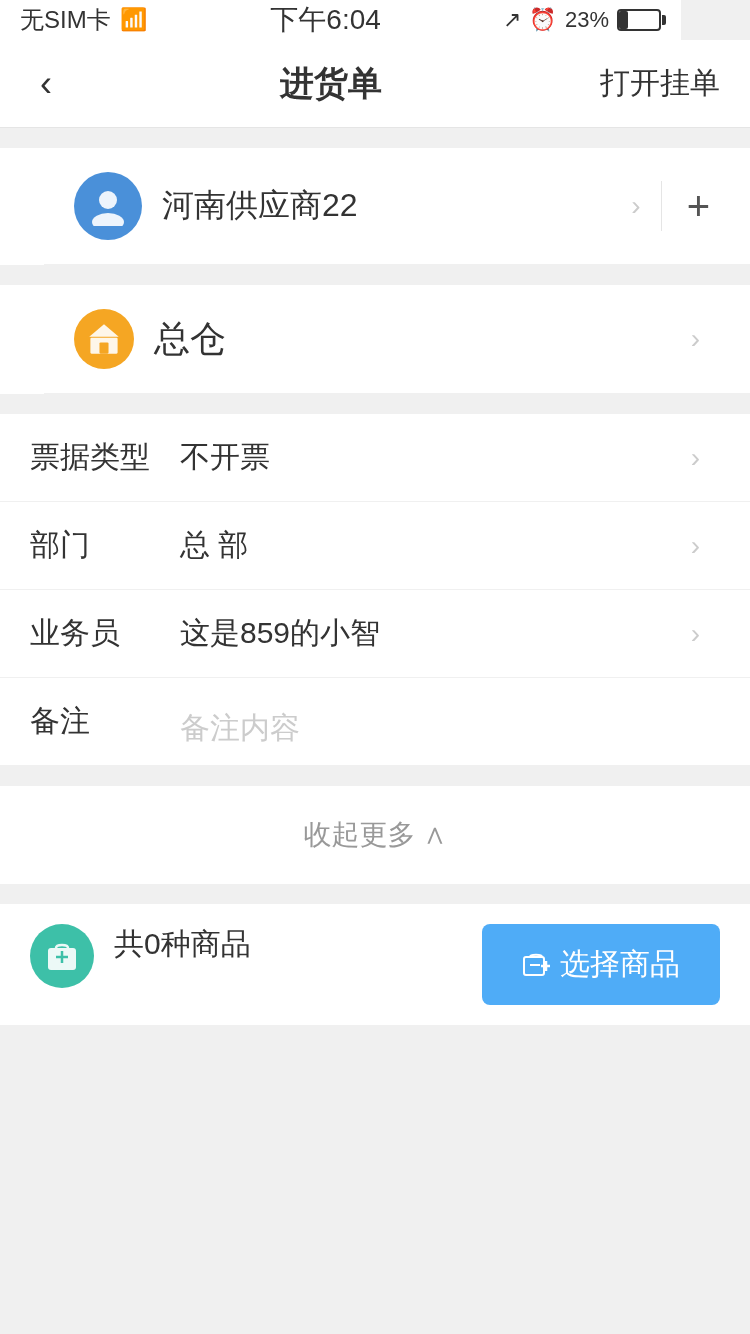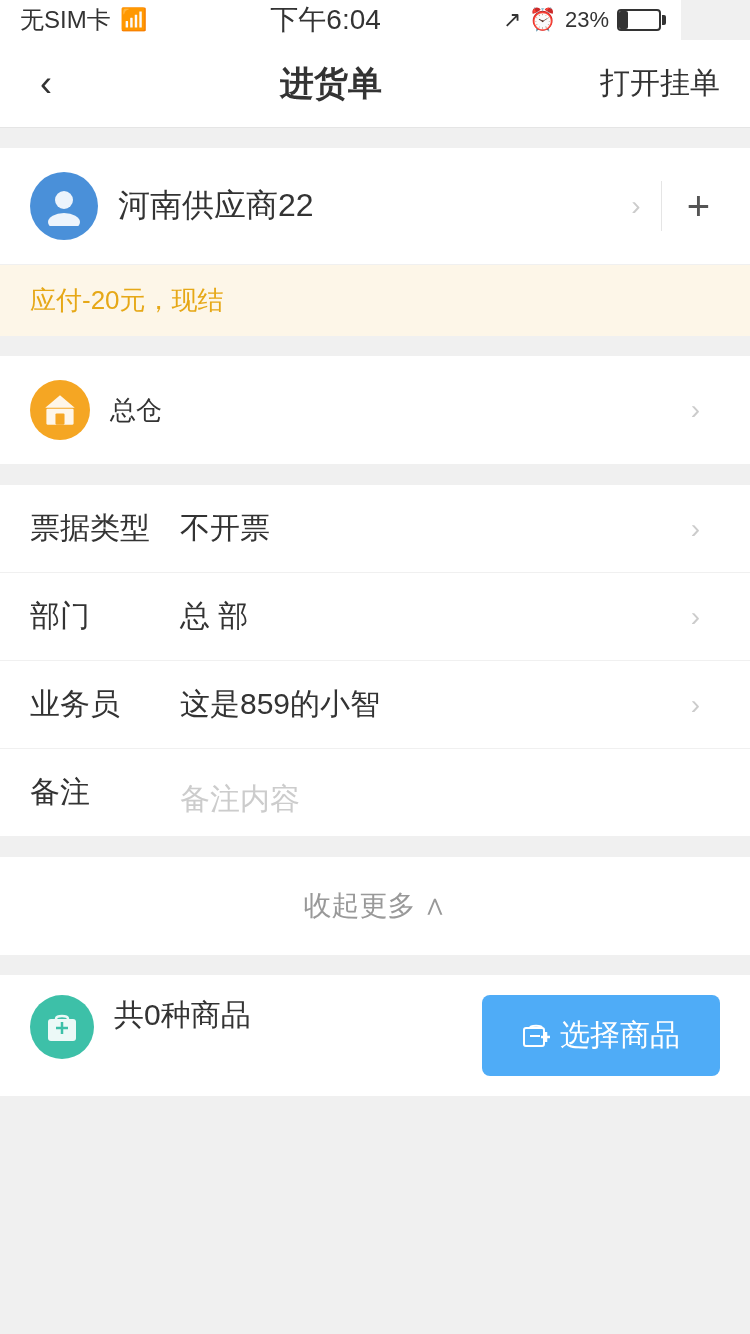--- a/index.html
+++ b/index.html
@@ -73,20 +73,21 @@
     .section-divider {
       width: 750px;
       height: 20px;
       background: #f0f0f0;
     }
 
     
     .white-section {
       background: #fff;
       margin-bottom: 0;
+      padding-left: 44px;
     }
 
     
     .supplier-row {
       display: flex;
       align-items: center;
       padding: 24px 30px;
       background: #fff;
       border-bottom: 1px solid #f0f0f0;
     }
@@ -141,21 +142,21 @@
     .warehouse-icon {
       width: 60px; height: 60px;
       border-radius: 50%;
       background: #f5a623;
       display: flex; align-items: center; justify-content: center;
       margin-right: 20px;
       flex-shrink: 0;
     }
     .warehouse-name {
       flex: 1;
-      font-size: 26px;
+      font-size: 36px;
       color: #333;
     }
 
     
     .form-section {
       background: #fff;
       margin-top: 20px;
     }
     .form-row {
       display: flex;
@@ -269,23 +270,20 @@
         <circle cx="20" cy="14" r="9" fill="#fff" opacity="0.9"></circle>
         <ellipse cx="20" cy="36" rx="16" ry="9" fill="#fff" opacity="0.9"></ellipse>
       </svg>
     </div>
     <span class="supplier-name">河南供应商22</span>
     <span class="chevron-right">›</span>
     <div class="vertical-divider"></div>
     <span class="plus-btn">+</span>
   </div>
 
-  <div class="notice-bar">
-    <span>应付-20元，现结</span>
-  </div>
 </div>
 
 <div class="section-divider"></div>
 
 <div class="white-section">
   <div class="warehouse-row">
     <div class="warehouse-icon">
       <svg viewBox="0 0 30 30" fill="none" xmlns="http://www.w3.org/2000/svg" width="34" height="34">
         <rect x="3" y="14" width="24" height="14" rx="1" fill="white" opacity="0.9"></rect>
         <polygon points="15,2 28,13 2,13" fill="white" opacity="0.9"></polygon>

